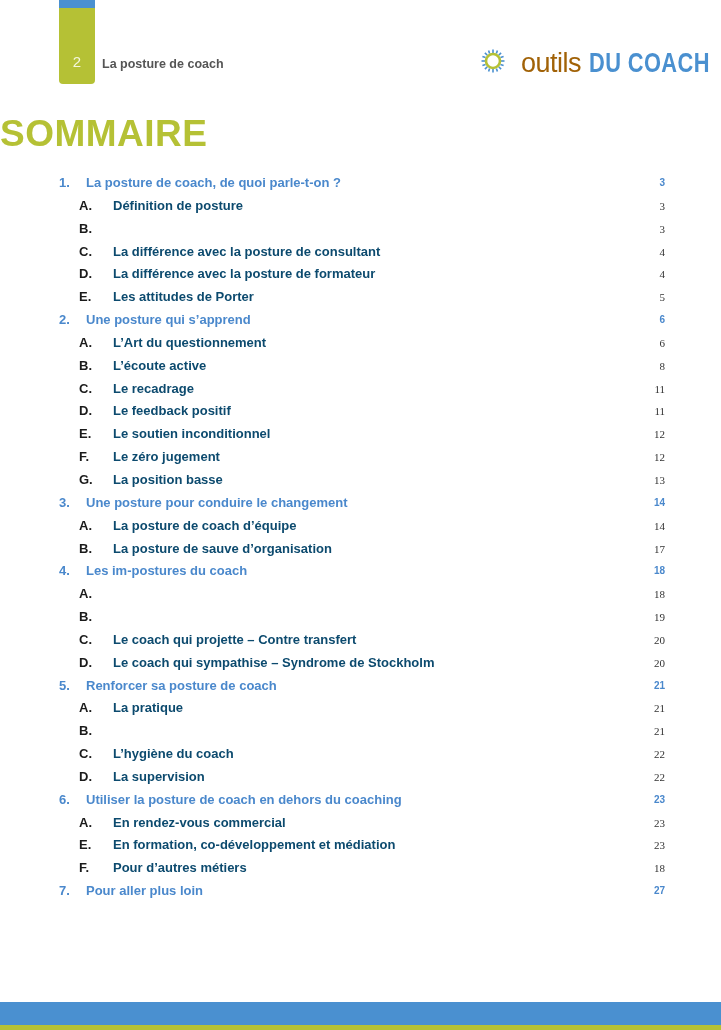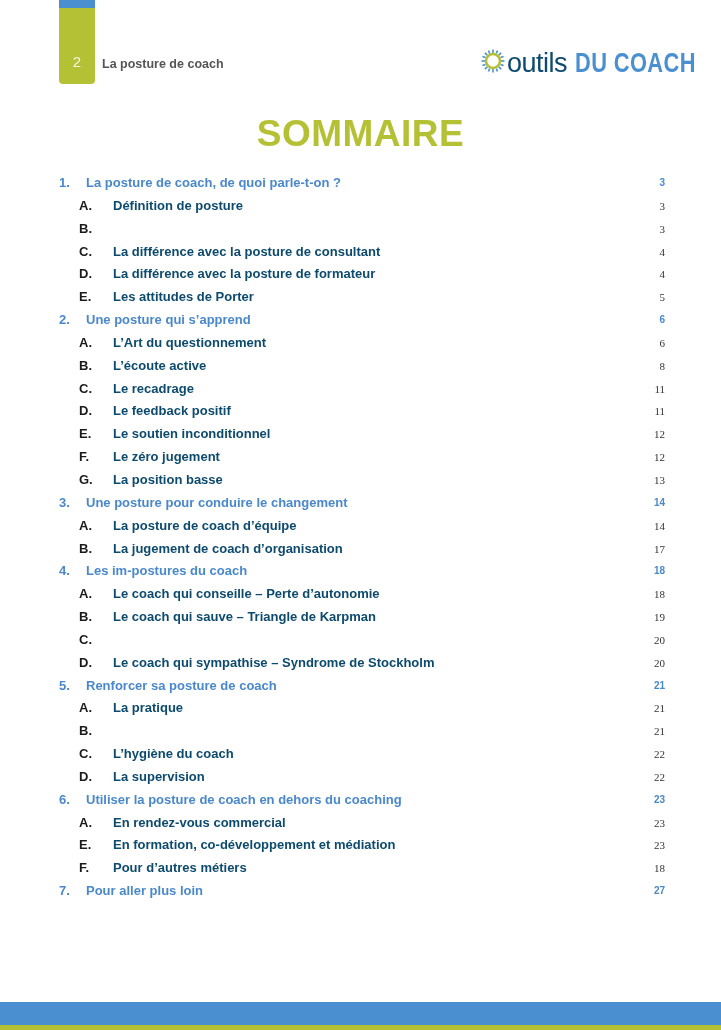--- a/index.html
+++ b/index.html
@@ -3,23 +3,23 @@
 <meta charset="utf-8">
 <style>
   html, body { margin:0; padding:0; }
   body { width:721px; height:1030px; background:#ffffff; position:relative; overflow:hidden;
          font-family:"Liberation Sans", sans-serif; }
   .tab { position:absolute; left:59px; top:0; width:36px; height:84px; border-radius:0 0 4px 4px; overflow:hidden; background:#b5c135; }
   .tab-top { position:absolute; left:0; top:0; width:100%; height:8px; background:#4a90d0; }
   .tab-num { position:absolute; left:0; width:100%; top:53px; text-align:center; color:#f4f7dc; font-size:15px; }
   .running-title { position:absolute; left:102px; top:57px; font-size:12.5px; font-weight:bold; color:#555; }
   .logo { position:absolute; left:481px; top:46px; height:34px; display:flex; align-items:center; }
-  .logo-outils { color:#0c4a6e; font-size:27px; letter-spacing:-0.5px; margin-left:2px; line-height:1; }
+  .logo-outils { color:#a16207; font-size:27px; letter-spacing:-0.5px; margin-left:16px; line-height:1; }
   .logo-du { color:#4a90d0; font-size:28px; font-weight:bold; margin-left:8px; transform:scaleX(0.78); transform-origin:left center; line-height:1; letter-spacing:0.5px; white-space:nowrap; }
-  .title { position:absolute; left:0; width:721px; top:113px; text-align:center; color:#b5c135; font-size:37px; font-weight:bold; letter-spacing:0.5px; }
+  .title { position:absolute; left:0; width:721px; top:113px; color:#b5c135; font-size:37px; font-weight:bold; letter-spacing:0.5px; }
   .toc { position:absolute; left:0; top:171px; width:721px; }
   .row { position:relative; height:22.85px; }
   .row .num { position:absolute; left:59px; top:4px; font-size:13px; font-weight:bold; }
   .row .label { position:absolute; top:4px; font-size:13px; font-weight:bold; white-space:nowrap; }
   .row .page { position:absolute; right:56px; top:6px; font-family:"Liberation Serif", serif; font-size:11px; }
   .lvl1 .num, .lvl1 .label { color:#4a88cc; }
   .lvl1 .label { left:86px; }
   .lvl1 .page { color:#4a88cc; font-family:"Liberation Sans", sans-serif; font-weight:bold; font-size:10px; }
   .lvl2 .num { left:79px; color:#1a1a1a; }
   .lvl2 .label { left:113px; color:#0c4a6e; }
@@ -141,40 +141,39 @@
       <span class="label">Une posture pour conduire le changement</span>
       <span class="page">14</span>
     </div>
     <div class="row lvl2">
       <span class="num">A.</span>
       <span class="label">La posture de coach d’équipe</span>
       <span class="page">14</span>
     </div>
     <div class="row lvl2">
       <span class="num">B.</span>
-      <span class="label">La jugement de coach d’organisation</span>
+      <span class="label">La posture de sauve d’organisation</span>
       <span class="page">17</span>
     </div>
     <div class="row lvl1">
       <span class="num">4.</span>
       <span class="label">Les im-postures du coach</span>
       <span class="page">18</span>
     </div>
     <div class="row lvl2">
       <span class="num">A.</span>
-      <span class="label">Le coach qui conseille – Perte d’autonomie</span>
       <span class="page">18</span>
     </div>
     <div class="row lvl2">
       <span class="num">B.</span>
-      <span class="label">Le coach qui sauve – Triangle de Karpman</span>
       <span class="page">19</span>
     </div>
     <div class="row lvl2">
       <span class="num">C.</span>
+      <span class="label">Le coach qui projette – Contre transfert</span>
       <span class="page">20</span>
     </div>
     <div class="row lvl2">
       <span class="num">D.</span>
       <span class="label">Le coach qui sympathise – Syndrome de Stockholm</span>
       <span class="page">20</span>
     </div>
     <div class="row lvl1">
       <span class="num">5.</span>
       <span class="label">Renforcer sa posture de coach</span>

